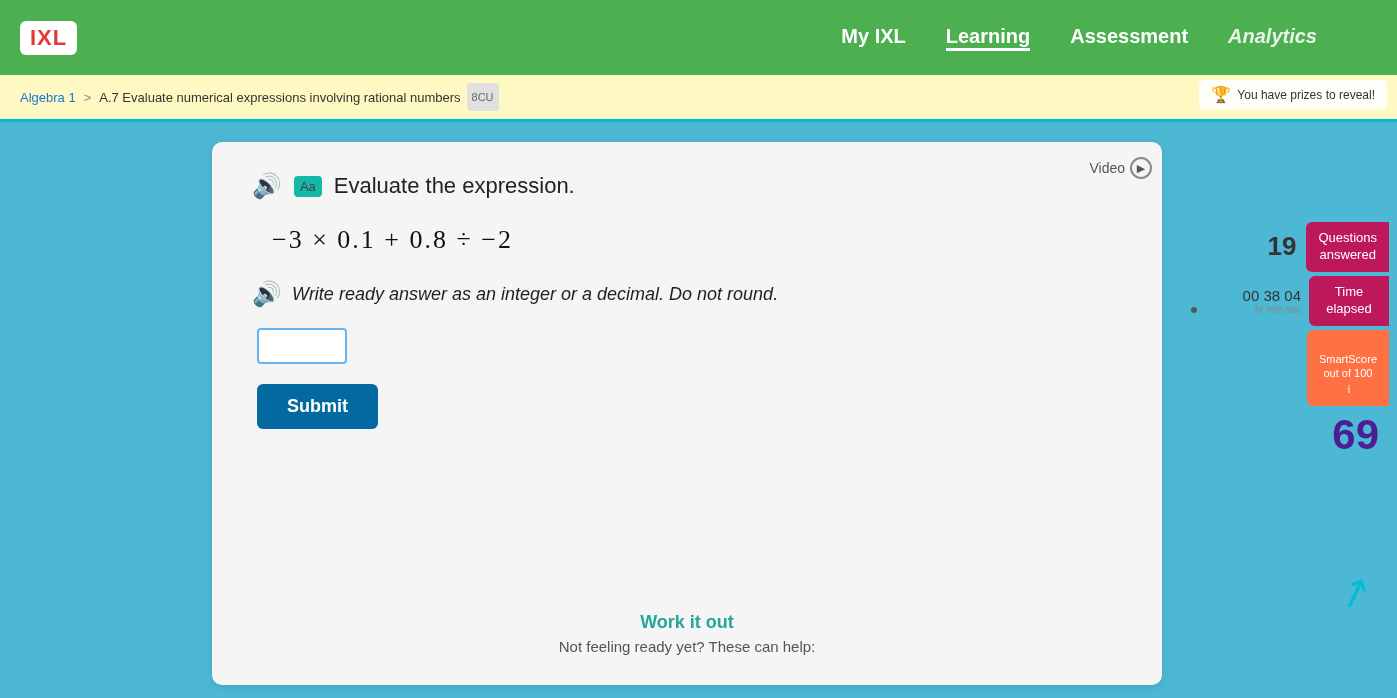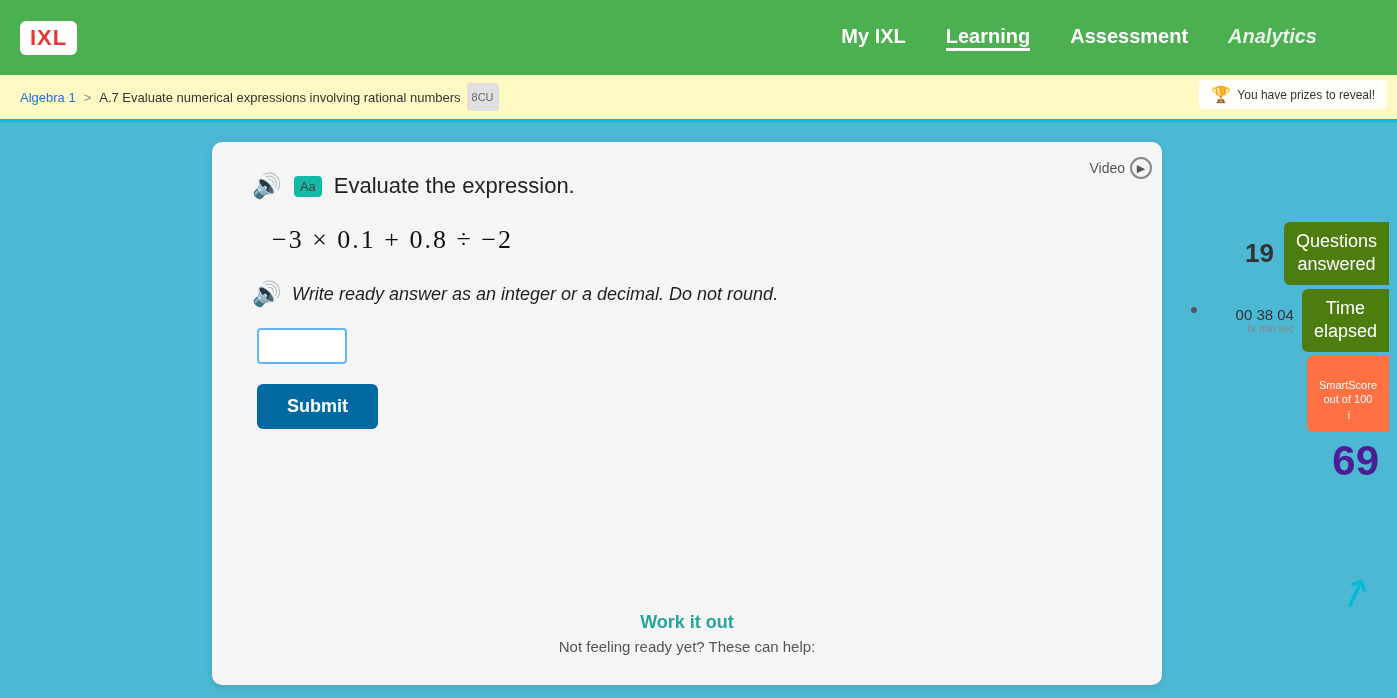--- a/index.html
+++ b/index.html
@@ -268,24 +268,24 @@
       gap: 4px;
     }
 
     .panel-row {
       display: flex;
       align-items: center;
       justify-content: flex-end;
     }
 
     .panel-label {
-      background: #4d7c0f;
+      background: #be185d;
       color: white;
       padding: 8px 12px;
-      font-size: 18px;
+      font-size: 13px;
       border-radius: 6px 0 0 6px;
       line-height: 1.3;
       text-align: center;
       min-width: 80px;
     }
 
     .panel-label.orange {
       background: #ff7043;
     }
 

